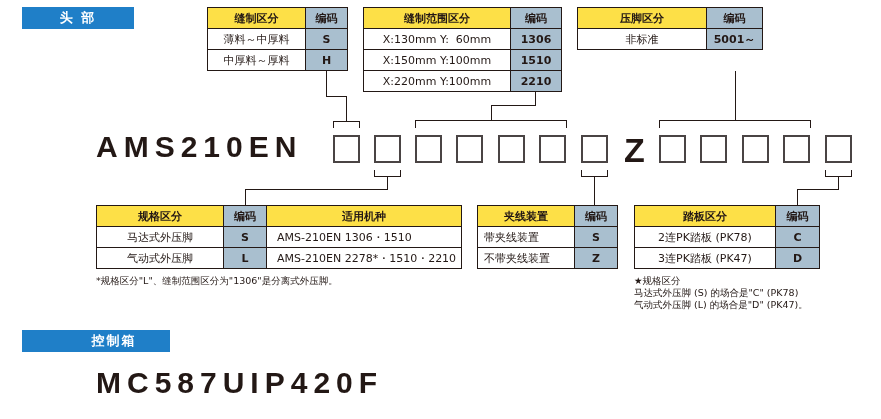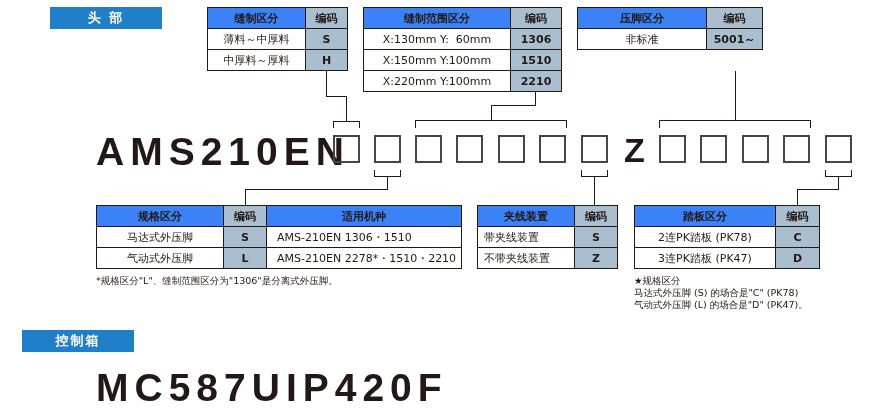--- a/index.html
+++ b/index.html
@@ -1,34 +1,34 @@
 <!DOCTYPE html>
 <html><head>
 <meta charset="utf-8">
 <style>
   html,body{margin:0;padding:0;background:#fff;}
   body{width:881px;height:419px;position:relative;overflow:hidden;font-family:"DejaVu Sans","Liberation Sans",sans-serif;color:#231815;}
   .banner{position:absolute;background:#1f7fc8;color:#fff;font-weight:bold;font-size:13px;display:flex;align-items:center;justify-content:center;letter-spacing:2px;}
   table.spec{position:absolute;border-collapse:collapse;font-size:11px;}
   table.spec td{border:1px solid #231815;padding:0;text-align:center;height:20px;white-space:nowrap;}
-  table.spec tr.hd td{background:#3b82f6;font-weight:bold;}
+  table.spec tr.hd td{background:#fde047;font-weight:bold;}
   table.spec td.code{background:#a9bfcf;font-weight:bold;}
   table.spec tr.hd td.code{background:#a9bfcf;}
   table.spec td.left{text-align:left;padding-left:10px;}
-  .model{position:absolute;font-family:"Liberation Sans","DejaVu Sans",sans-serif;font-weight:900;font-size:39px;letter-spacing:6px;color:#231815;line-height:1;}
+  .model{position:absolute;font-family:"Liberation Sans","DejaVu Sans",sans-serif;font-weight:900;font-size:30px;letter-spacing:6px;color:#231815;line-height:1;}
   .box{position:absolute;width:25px;height:26px;border:2px solid #4a4444;box-sizing:border-box;width:27px;height:28px;}
   .zchar{position:absolute;font-family:"Liberation Sans",sans-serif;font-weight:900;font-size:34px;line-height:1;}
   .ln{position:absolute;background:#231815;}
   .note{position:absolute;font-size:9.5px;line-height:12px;white-space:nowrap;}
 </style>
 </head>
 <body>
 
-<div class="banner" style="left:22px;top:7px;width:112px;height:22px;margin-left:28px;">头 部</div>
-<div class="banner" style="left:22px;top:330px;width:112px;height:22px;">控制箱</div>
+<div class="banner" style="left:22px;top:7px;width:112px;height:22px;">头 部</div>
+<div class="banner" style="left:22px;top:330px;width:112px;height:22px;padding-left:36px;">控制箱</div>
 
 <table class="spec" style="left:207px;top:7px;">
   <tbody>
       <tr class="hd">
     <td style="width:97px;">缝制区分</td>
     <td class="code" style="width:41px;">编码</td>
   </tr>
   <tr>
     <td>薄料～中厚料</td>
     <td class="code">S</td>

